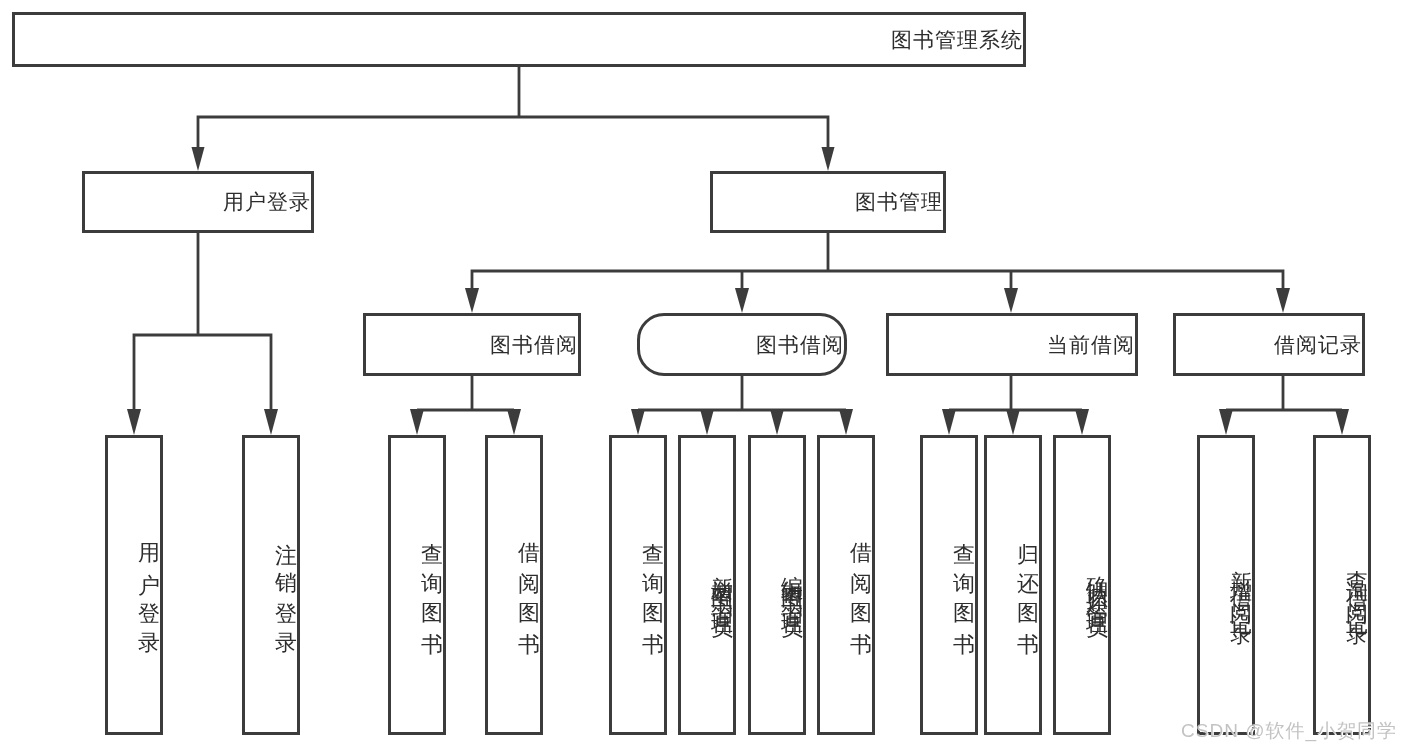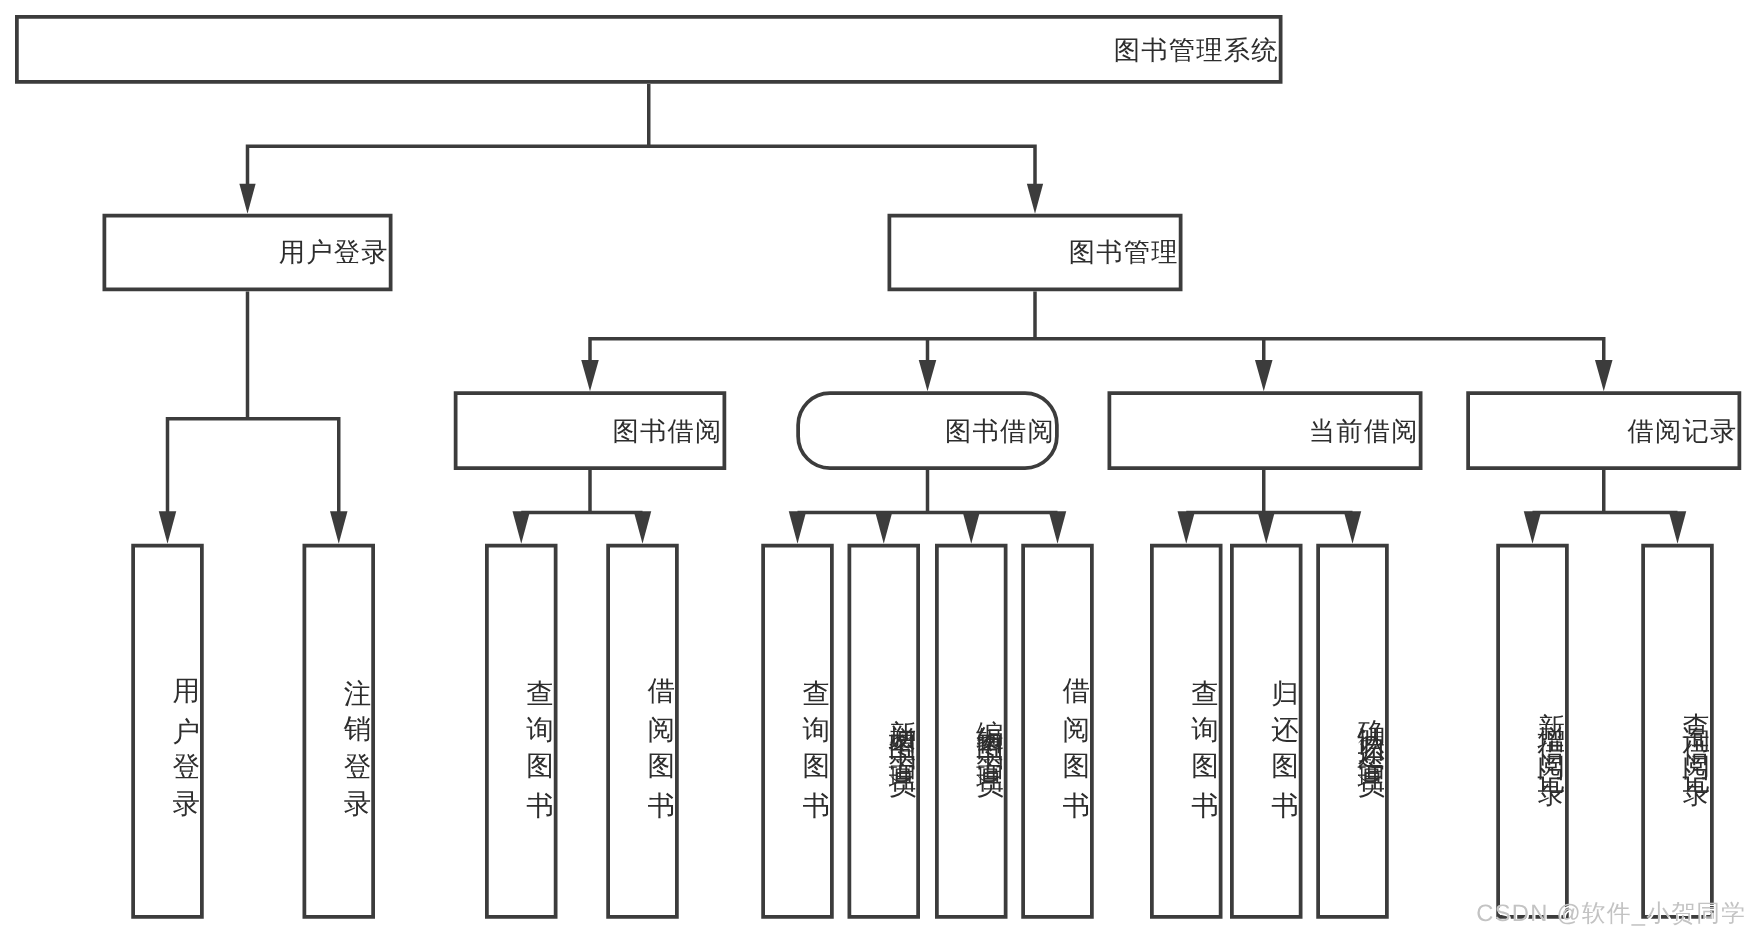--- a/index.html
+++ b/index.html
@@ -135,21 +135,21 @@
 
   <div class="box" style="left:363px;top:313px;width:218px;height:63px;">
     <span>图书借阅</span>
   </div>
   <div class="box" style="left:637px;top:313px;width:210px;height:63px;border-radius:27px;">
     <span>图书借阅</span>
   </div>
   <div class="box" style="left:886px;top:313px;width:252px;height:63px;">
     <span>当前借阅</span>
   </div>
-  <div class="box" style="left:1173px;top:313px;width:220px;height:63px;">
+  <div class="box" style="left:1173px;top:313px;width:192px;height:63px;">
     <span>借阅记录</span>
   </div>
 
   <div class="box leaf ls-wide" style="left:105px;">
     <span class="vtext">用户登录</span>
   </div>
   <div class="box leaf ls-wide" style="left:242px;">
     <span class="vtext">注销登录</span>
   </div>
 

